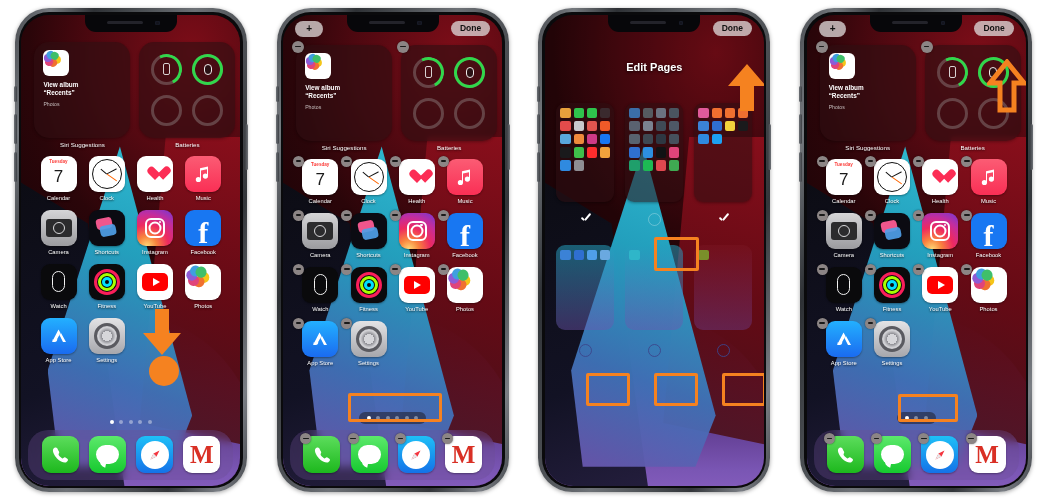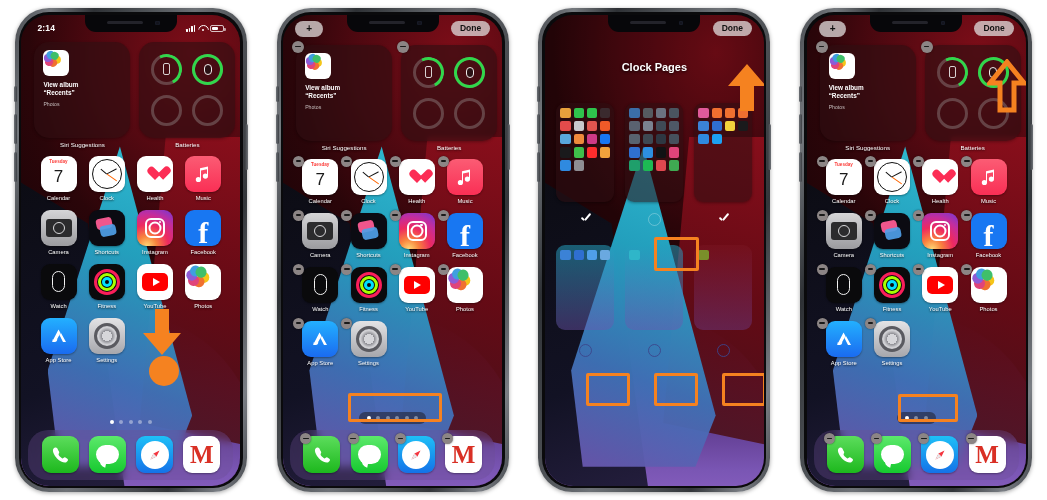--- a/index.html
+++ b/index.html
@@ -298,35 +298,20 @@
             <div class="w-base"></div>
               <div class="w-purple"></div>
             <div class="w-dark"></div>
               <div class="w-red-right"></div>
               <div class="w-teal"></div>
           </div>
           <div class="notch">
             <span class="speaker"></span>
             <span class="cam"></span>
           </div>
-          <div class="statusbar">
-            <span class="sb-time">2:14</span>
-            <span class="sb-right">
-              <span class="sb-signal">
-                  <i></i>
-                  <i></i>
-                  <i></i>
-                  <i></i>
-                </span>
-              <span class="sb-wifi"></span>
-              <span class="sb-batt">
-                  <i></i>
-                </span>
-            </span>
-          </div>
           <div class="home">
             <div class="home-top-pad"></div>
             <div class="widget-row">
               <div class="widget-wrap">
                 <div class="widget">
                   <div class="siri-inner">
                     <div class="photos-tile">
                       <div class="pinwheel">
                         <span class="pw" style="background:#f5c518;transform:translate(-50%,-50%) rotate(0deg) translateY(-38%)"></span>
                         <span class="pw" style="background:#f07030;transform:translate(-50%,-50%) rotate(60deg) translateY(-38%)"></span>
@@ -760,21 +745,21 @@
               <div class="w-teal"></div>
           </div>
           <div class="notch">
             <span class="speaker"></span>
             <span class="cam"></span>
           </div>
           <div class="edit-topbar" style="justify-content:flex-end;">
             <button class="pill-btn">Done</button>
           </div>
           <div class="editpages">
-            <div class="ep-title">Clock Pages</div>
+            <div class="ep-title">Edit Pages</div>
             <div class="ep-grid">
                 <div class="ep-col">
                   <div class="ep-thumb">
                     <div class="mini-grid">
                       <span class="mini" style="background:#e8a13c"></span>
                       <span class="mini" style="background:#2fc34c"></span>
                       <span class="mini" style="background:#2fc34c"></span>
                       <span class="mini" style="background:#3a2a2e"></span>
                       <span class="mini" style="background:#e44b4b"></span>
                       <span class="mini" style="background:#c8c8cc"></span>

